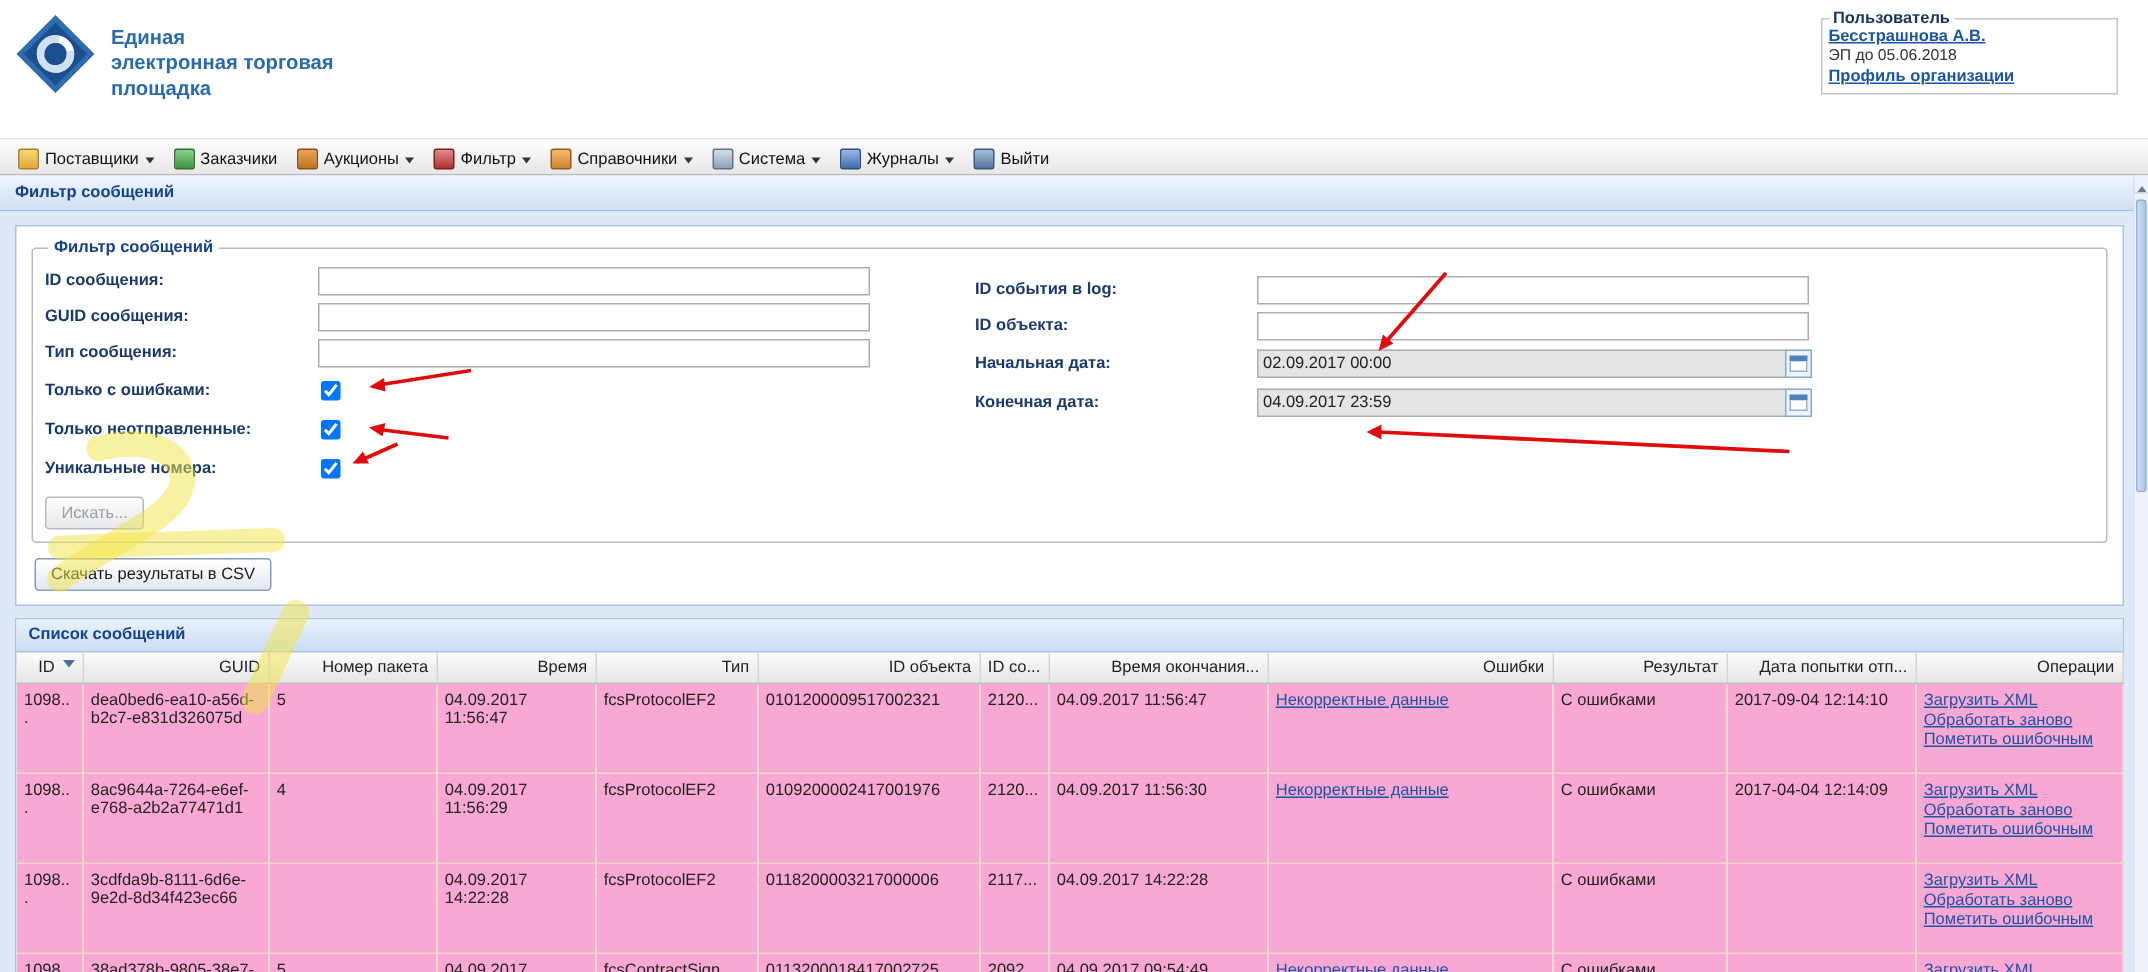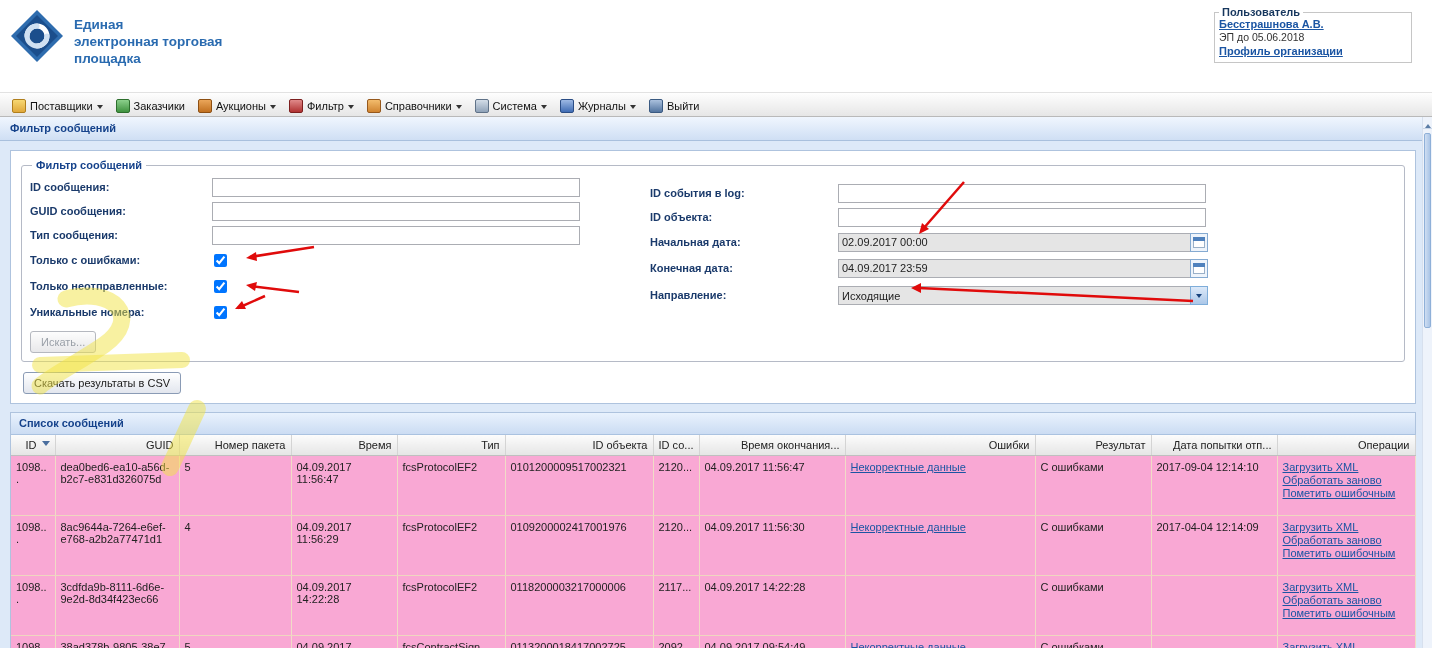--- a/index.html
+++ b/index.html
@@ -192,25 +192,20 @@
           </div>
           <div class="f-row" style="height:26px;">
             <span class="f-lbl-r">Начальная дата:</span>
             <input class="f-inp-dt" type="text" value="02.09.2017 00:00" style="">
             <span class="trig cal-btn"></span>
           </div>
           <div class="f-row" style="height:26px;">
             <span class="f-lbl-r">Конечная дата:</span>
             <input class="f-inp-dt" type="text" value="04.09.2017 23:59" style="">
             <span class="trig cal-btn"></span>
-          </div>
-          <div class="f-row" style="height:28px;">
-            <span class="f-lbl-r">Направление:</span>
-            <div class="f-inp-dt" style="line-height:16px;">Исходящие</div>
-            <span class="trig dd-btn"></span>
           </div>
         </div>
       </fieldset>
 
       <div class="csv-row">
         <button class="btn">Скачать результаты в CSV</button>
       </div>
     </div>
 
     <div class="panel grid-panel">

